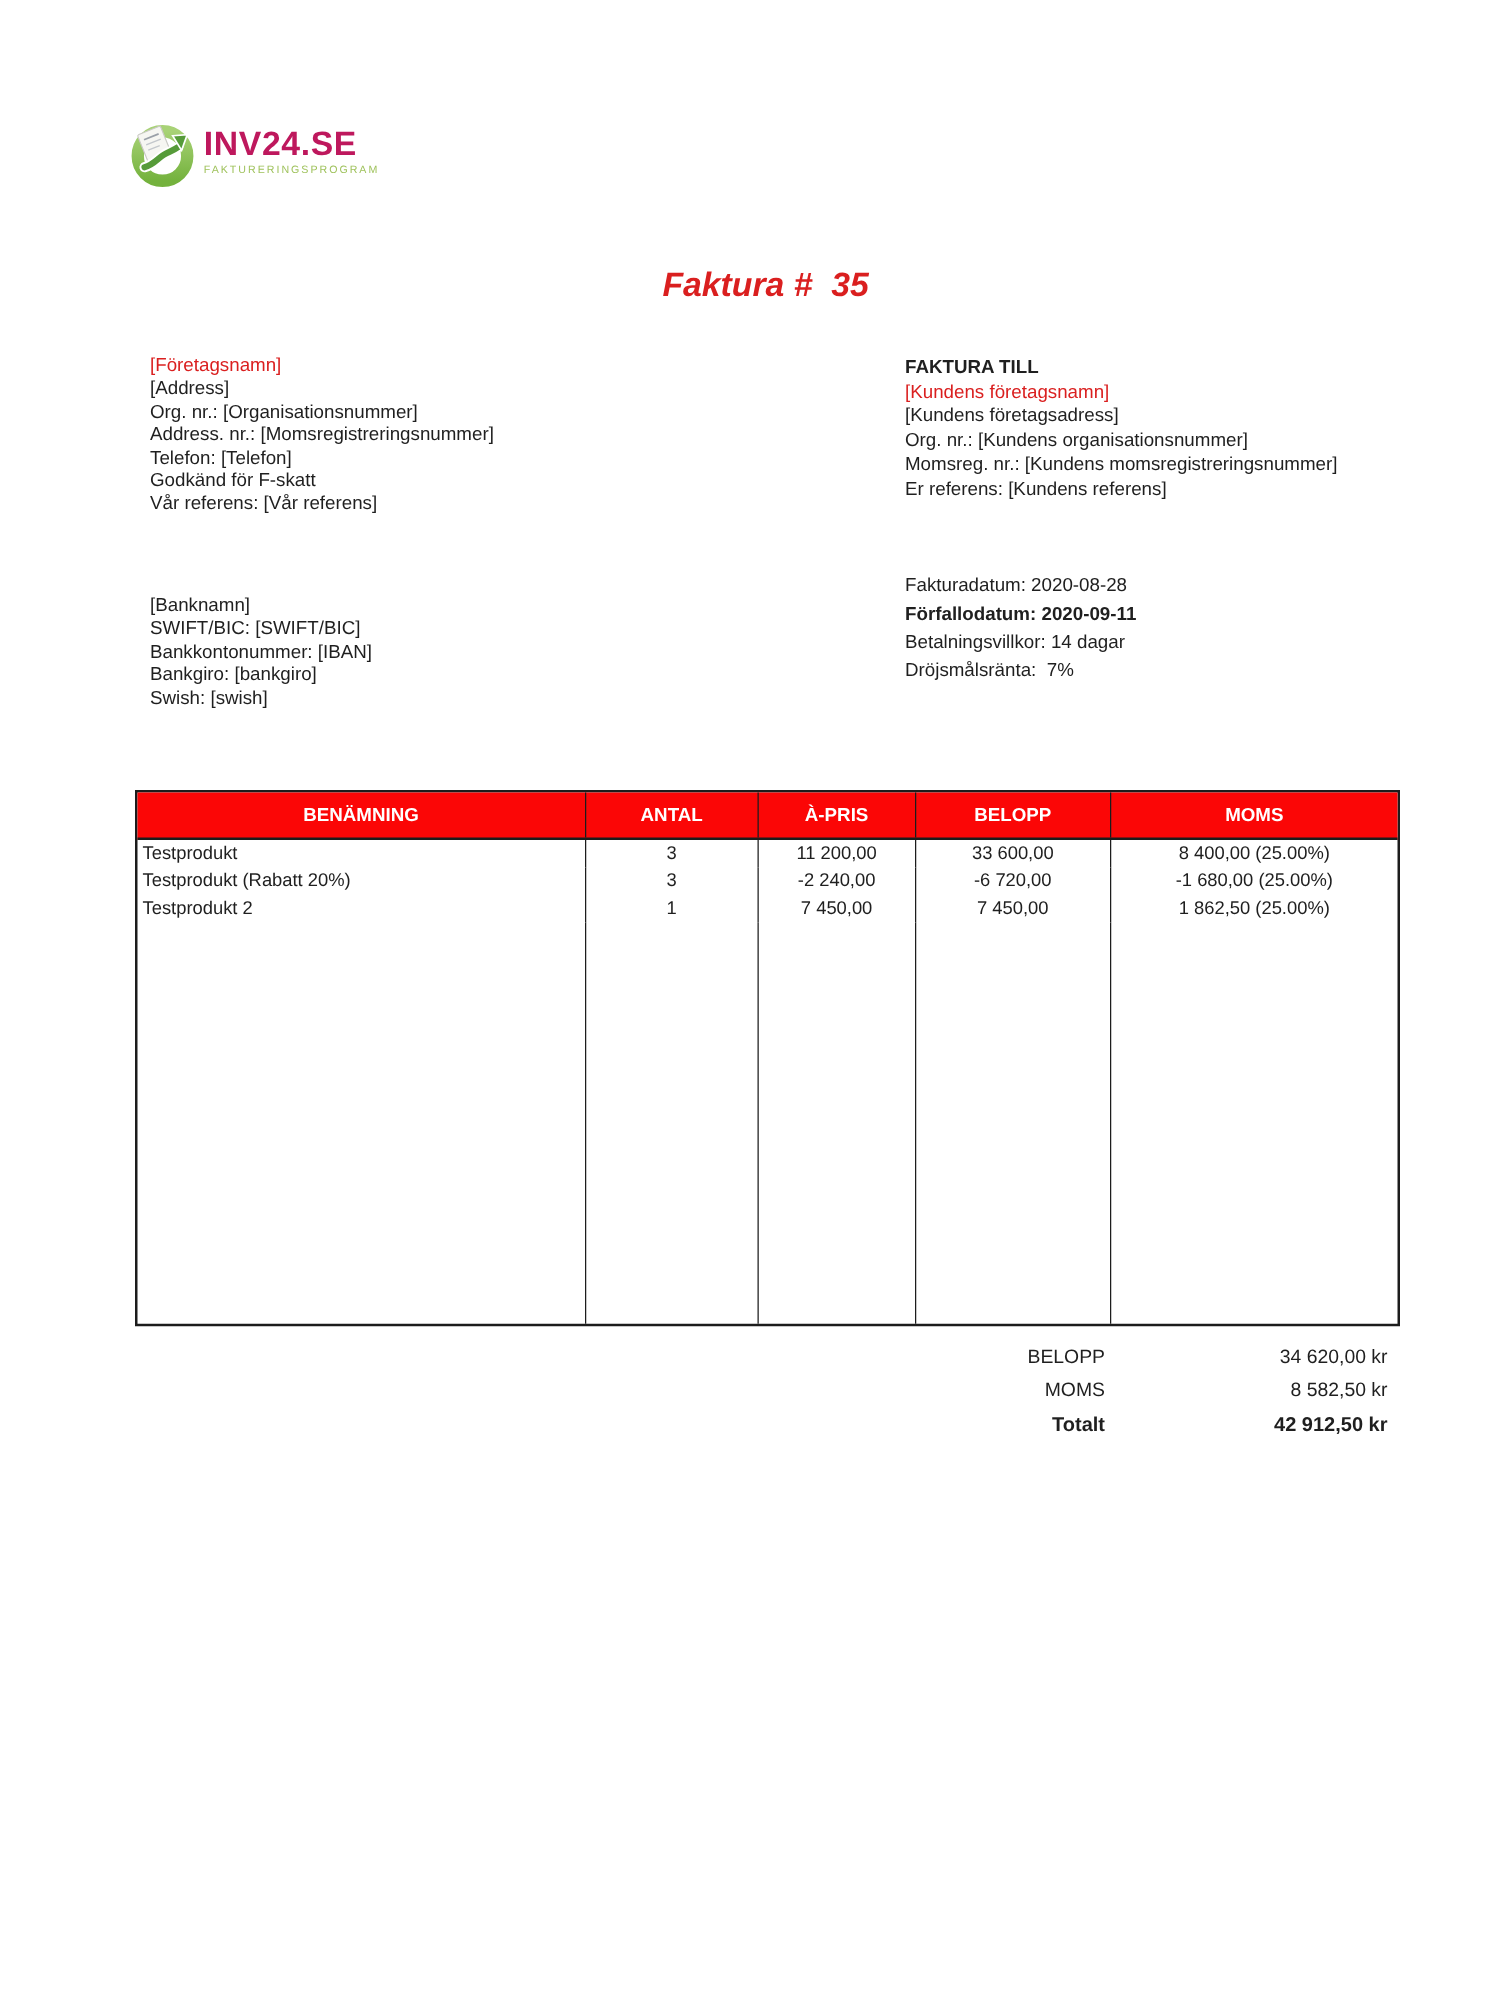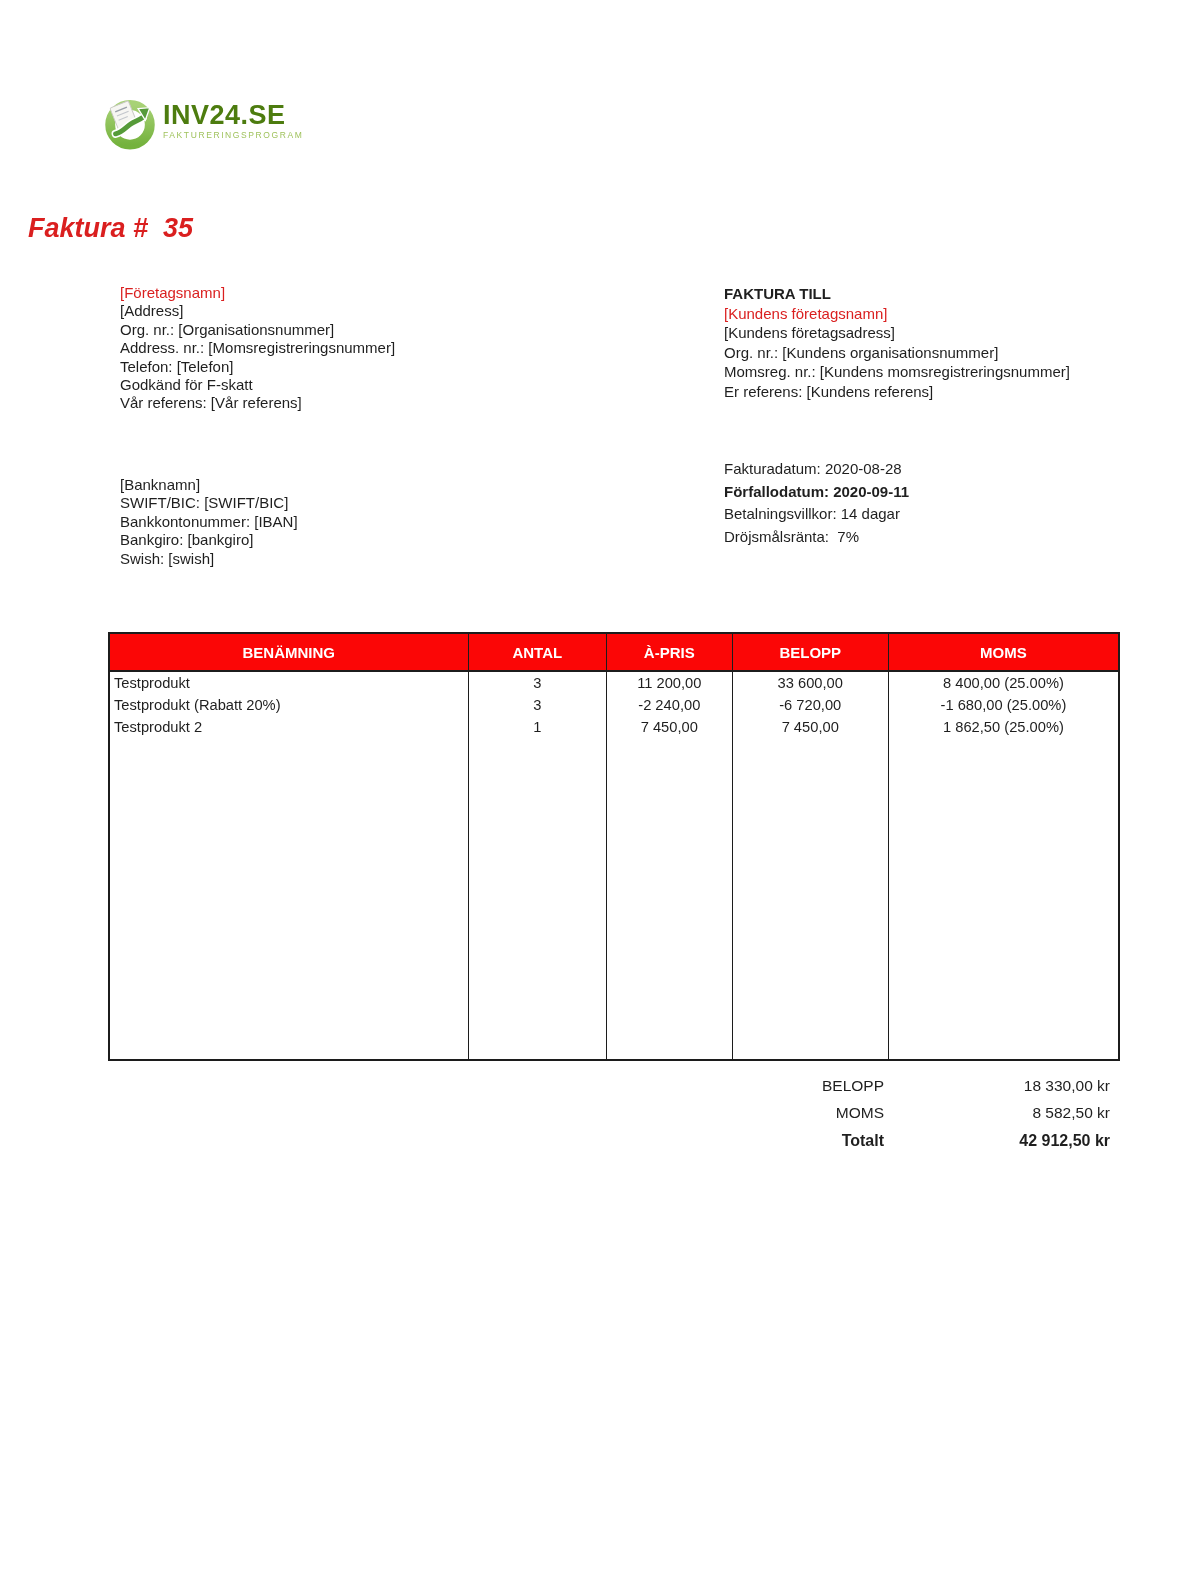--- a/index.html
+++ b/index.html
@@ -9,26 +9,26 @@
     margin:0 auto;
     background:#ffffff;
     font-family:"Liberation Sans","DejaVu Sans",sans-serif;
     color:#1f1f1f;
     overflow:hidden;
   }
   
   .logo { position:absolute; left:103px; top:96px; display:flex; align-items:flex-start; }
   .logo-icon { width:54px; height:54px; }
   .logo-text { margin-left:6px; padding-top:6px; }
-  .brand { font-size:27px; font-weight:bold; color:#4d7c0f; letter-spacing:0.5px; line-height:26px; }
+  .brand { font-size:27px; font-weight:bold; color:#be185d; letter-spacing:0.5px; line-height:26px; }
   .tagline { font-size:8.5px; color:#9fc25c; letter-spacing:1.6px; margin-top:2px; }
   
   .invoice-title {
     position:absolute; left:0; right:0; top:213px;
-    padding-left:28px;
+    text-align:center; padding-left:28px;
     font-size:27px; font-weight:bold; font-style:italic;
     color:#da1f1f; white-space:pre;
   }
   
   .block { position:absolute; font-size:15px; }
   .seller-block { left:120px; top:284px; line-height:18.4px; }
   .billto-block { left:724px; top:284px; line-height:19.6px; }
   .bank-block   { left:120px; top:476px; line-height:18.4px; }
   .terms-block  { left:724px; top:458px; line-height:22.6px; }
   .red-name { color:#da1f1f; font-weight:normal; }
@@ -172,21 +172,21 @@
       <div class="td c2"></div>
       <div class="td c3"></div>
       <div class="td c4"></div>
       <div class="td c5"></div>
     </div>
   </div>
 
   <div class="totals">
     <div class="total-row">
       <div class="total-label">BELOPP</div>
-      <div class="total-value">18 330,00 kr</div>
+      <div class="total-value">34 620,00 kr</div>
     </div>
     <div class="total-row">
       <div class="total-label">MOMS</div>
       <div class="total-value">8 582,50 kr</div>
     </div>
     <div class="total-row grand">
       <div class="total-label">Totalt</div>
       <div class="total-value">42 912,50 kr</div>
     </div>
   </div>

